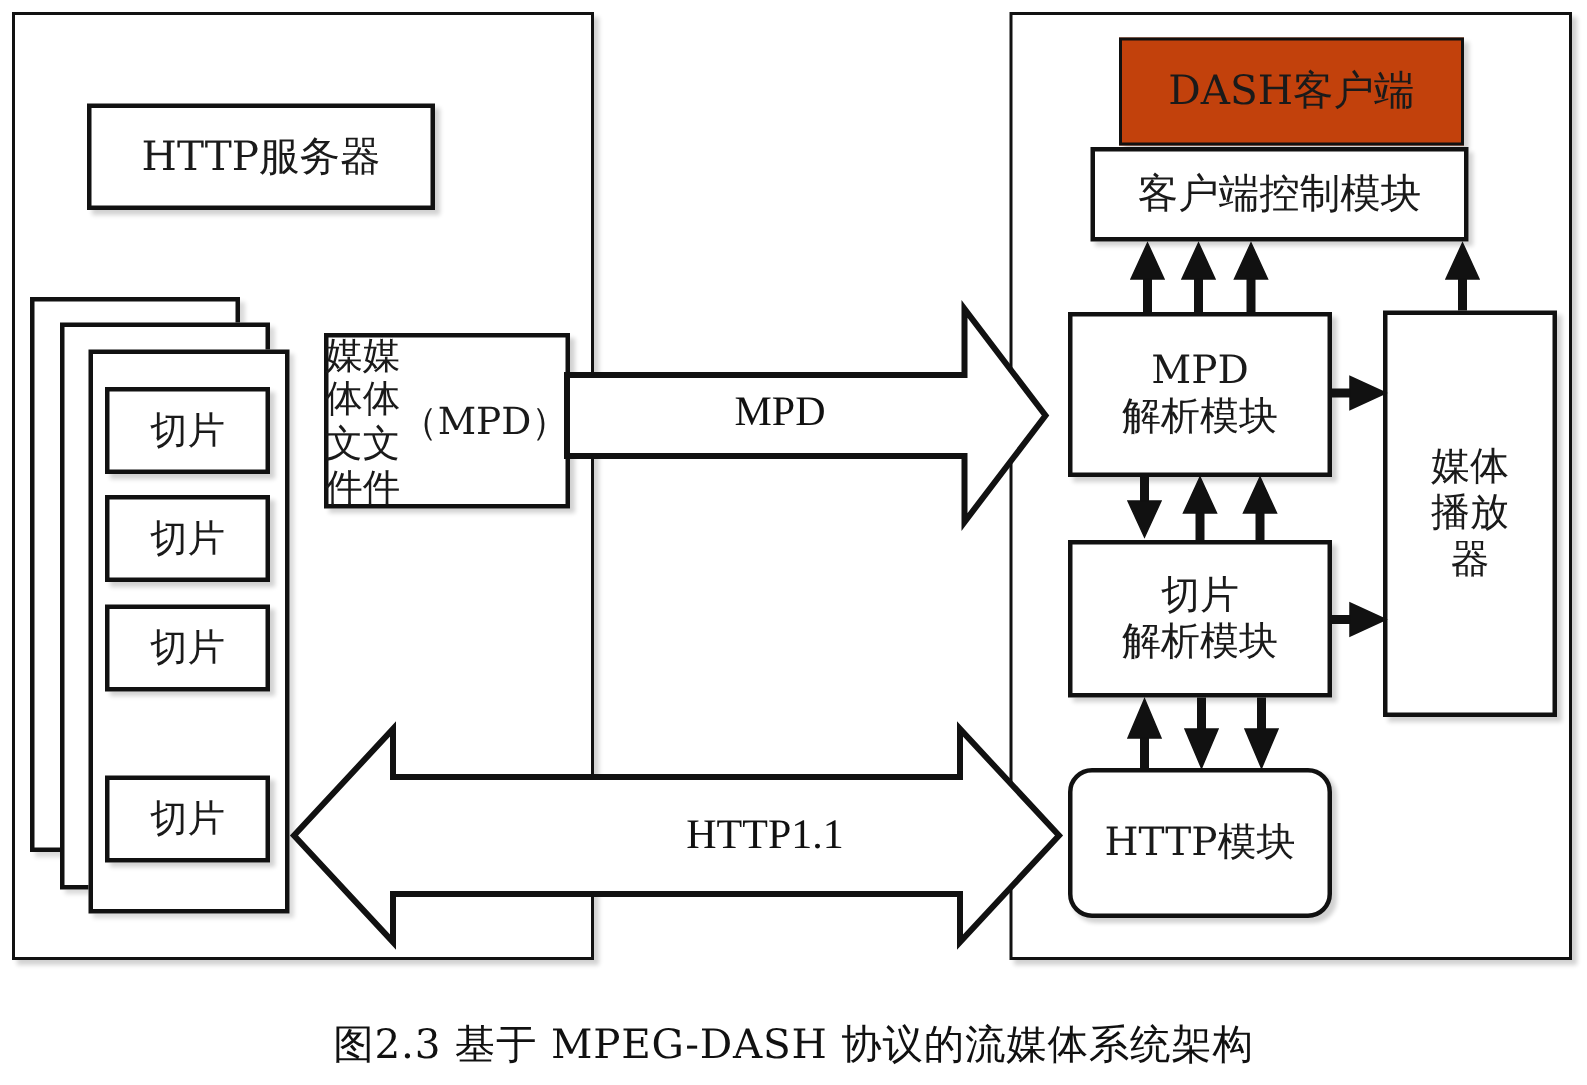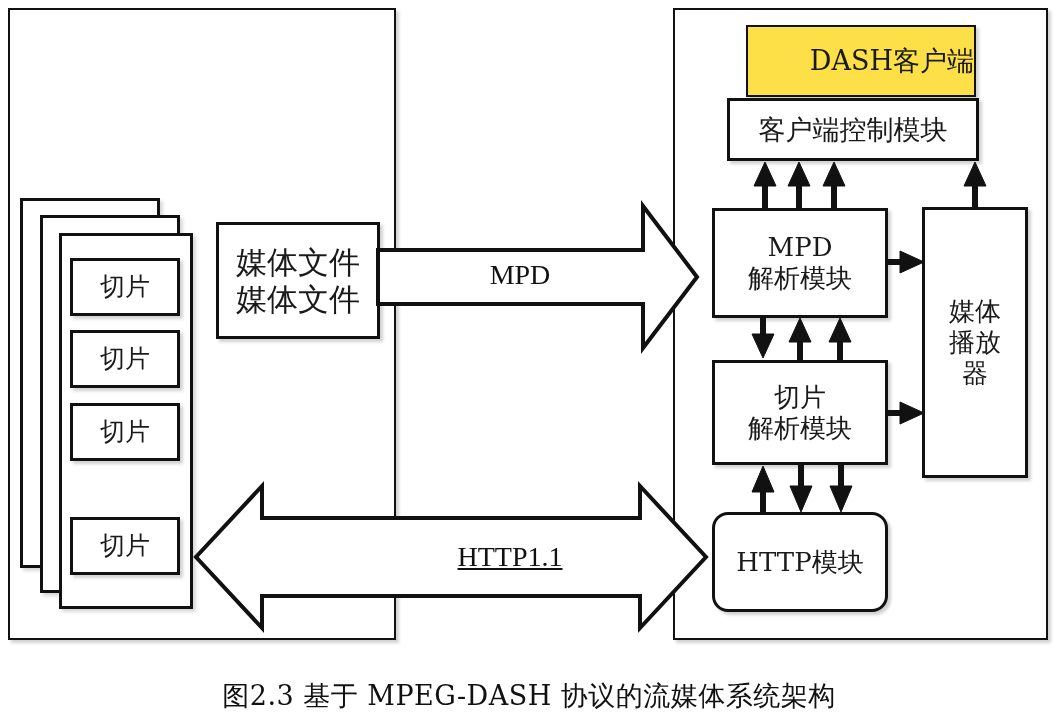--- a/index.html
+++ b/index.html
@@ -30,26 +30,26 @@
     justify-content: center;
     text-align: center;
     line-height: 1.18;
   }
   .panel {
     background: #ffffff;
     border: 2px solid #111111;
     box-shadow: 3px 3px 3px rgba(0,0,0,0.18);
   }
   .thinbox {
-    background: #fde047;
+    background: #c2410c;
     border: 2px solid #111111;
     box-shadow: 3px 3px 3px rgba(0,0,0,0.18);
     display: flex;
     align-items: center;
-    justify-content: flex-end;
+    justify-content: center;
     text-align: center;
     line-height: 1.2;
   }
   .label-cjk { font-family: "DejaVu Serif", "Liberation Serif", serif; }
 
   
   .stack-card {
     background: #ffffff;
     border: 3px solid #111111;
     box-shadow: 3px 3px 3px rgba(0,0,0,0.15);
@@ -78,41 +78,45 @@
     text-align: center;
   }
 </style>
 </head>
 <body>
 
 <div id="canvas">
 
   <div class="abs panel" style="left:8px; top:8px; width:388px; height:632px;"></div>
 
+  <div class="abs box label-cjk" style="left:58px; top:69px; width:232px; height:71px; font-size:27px;">
+    <span>HTTP服务器</span>
+  </div>
 
   <div class="abs stack-card" style="left:20px; top:198px; width:140px; height:370px;"></div>
   <div class="abs stack-card" style="left:40px; top:215px; width:140px; height:378px;"></div>
   <div class="abs stack-card" style="left:59px; top:233px; width:134px; height:376px;"></div>
 
   <div class="abs box label-cjk" style="left:70px; top:258px; width:110px; height:58px; font-size:25px;">
     <span>切片</span>
   </div>
   <div class="abs box label-cjk" style="left:70px; top:330px; width:110px; height:58px; font-size:25px;">
     <span>切片</span>
   </div>
   <div class="abs box label-cjk" style="left:70px; top:403px; width:110px; height:58px; font-size:25px;">
     <span>切片</span>
   </div>
   <div class="abs box label-cjk" style="left:70px; top:517px; width:110px; height:58px; font-size:25px;">
     <span>切片</span>
   </div>
 
-  <div class="abs box label-cjk" style="left:216px; top:222px; width:164px; height:117px; font-size:31px; flex-direction:column; justify-content:center;">
+  <div class="abs box label-cjk" style="left:216px; top:222px; width:164px; height:117px; font-size:25px; flex-direction:row; justify-content:center;">
     <span>媒体文件</span>
     <span>媒体文件</span>
+    <span>（MPD）</span>
   </div>
 
   <div class="abs panel" style="left:673px; top:8px; width:375px; height:632px;"></div>
 
   <div class="abs thinbox label-cjk" style="left:746px; top:25px; width:230px; height:72px; font-size:27px;">
     <span>DASH客户端</span>
   </div>
 
   <div class="abs box label-cjk" style="left:727px; top:98px; width:252px; height:63px; font-size:27px;">
     <span>客户端控制模块</span>
@@ -125,21 +129,21 @@
 
   <div class="abs box label-cjk" style="left:712px; top:360px; width:176px; height:105px; font-size:26px; flex-direction:column; justify-content:center;">
     <span>切片</span>
     <span>解析模块</span>
   </div>
 
   <div class="abs box label-cjk" style="left:712px; top:512px; width:176px; height:100px; font-size:26px;border-radius:16px;">
     <span>HTTP模块</span>
   </div>
 
-  <div class="abs box label-cjk" style="left:922px; top:207px; width:106px; height:271px; font-size:26px; flex-direction:column; justify-content:center;">
+  <div class="abs box label-cjk" style="left:922px; top:207px; width:116px; height:271px; font-size:26px; flex-direction:column; justify-content:center;">
     <span>媒体</span>
     <span>播放</span>
     <span>器</span>
   </div>
 
   <svg class="overlay" viewBox="0 0 1058 723">
 
     <polygon points="378,250 643,250 643,206 697,277 643,348 643,304 378,304" fill="#ffffff" stroke="#111111" stroke-width="4" stroke-linejoin="miter"></polygon>
 
     <polygon points="262,518 262,486 196,557 262,628 262,596 640,596 640,628 706,557 640,486 640,518" fill="#ffffff" stroke="#111111" stroke-width="4" stroke-linejoin="miter"></polygon>
@@ -188,21 +192,21 @@
     <g fill="#111111" stroke="#111111">
       <line x1="888" y1="413" x2="906" y2="413" stroke-width="6"></line>
       <polygon points="924,413 900,402 900,424"></polygon>
     </g>
 
   </svg>
 
   <div class="arrowlabel" style="left:450px; top:259px; width:140px;">
     <span>MPD</span>
   </div>
-  <div class="arrowlabel" style="left:400px; top:541px; width:220px;text-decoration:underline;">
+  <div class="arrowlabel" style="left:400px; top:541px; width:220px;">
     <span>HTTP1.1</span>
   </div>
 
   <div class="caption label-cjk" style="top:678px;">
     <span>图2.3  基于 MPEG-DASH 协议的流媒体系统架构</span>
   </div>
 
 </div>
 
 </body></html>

